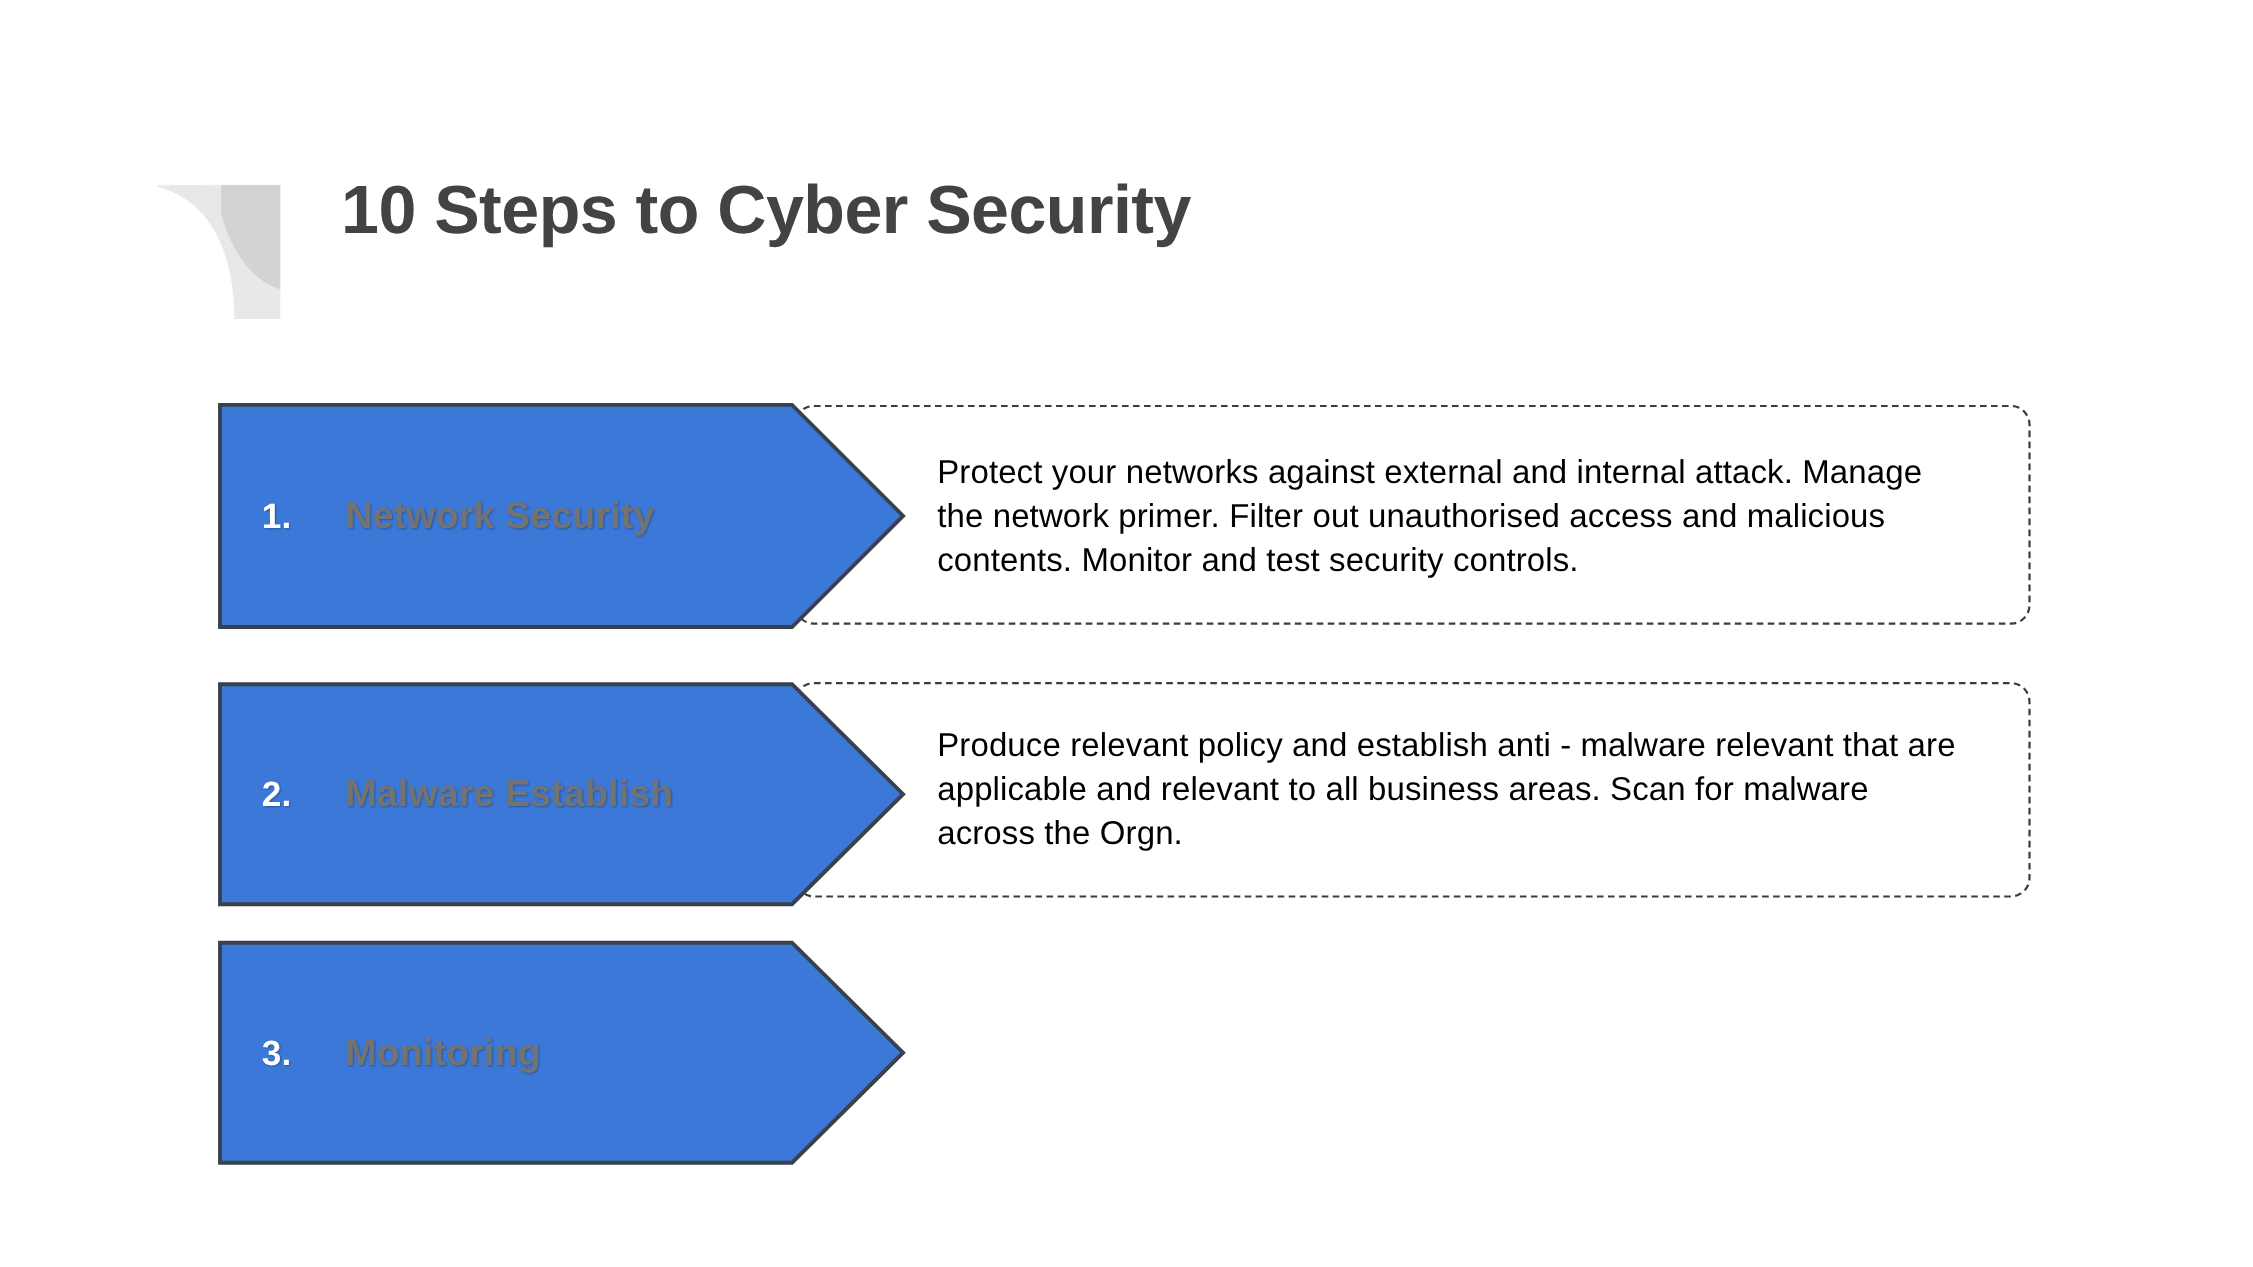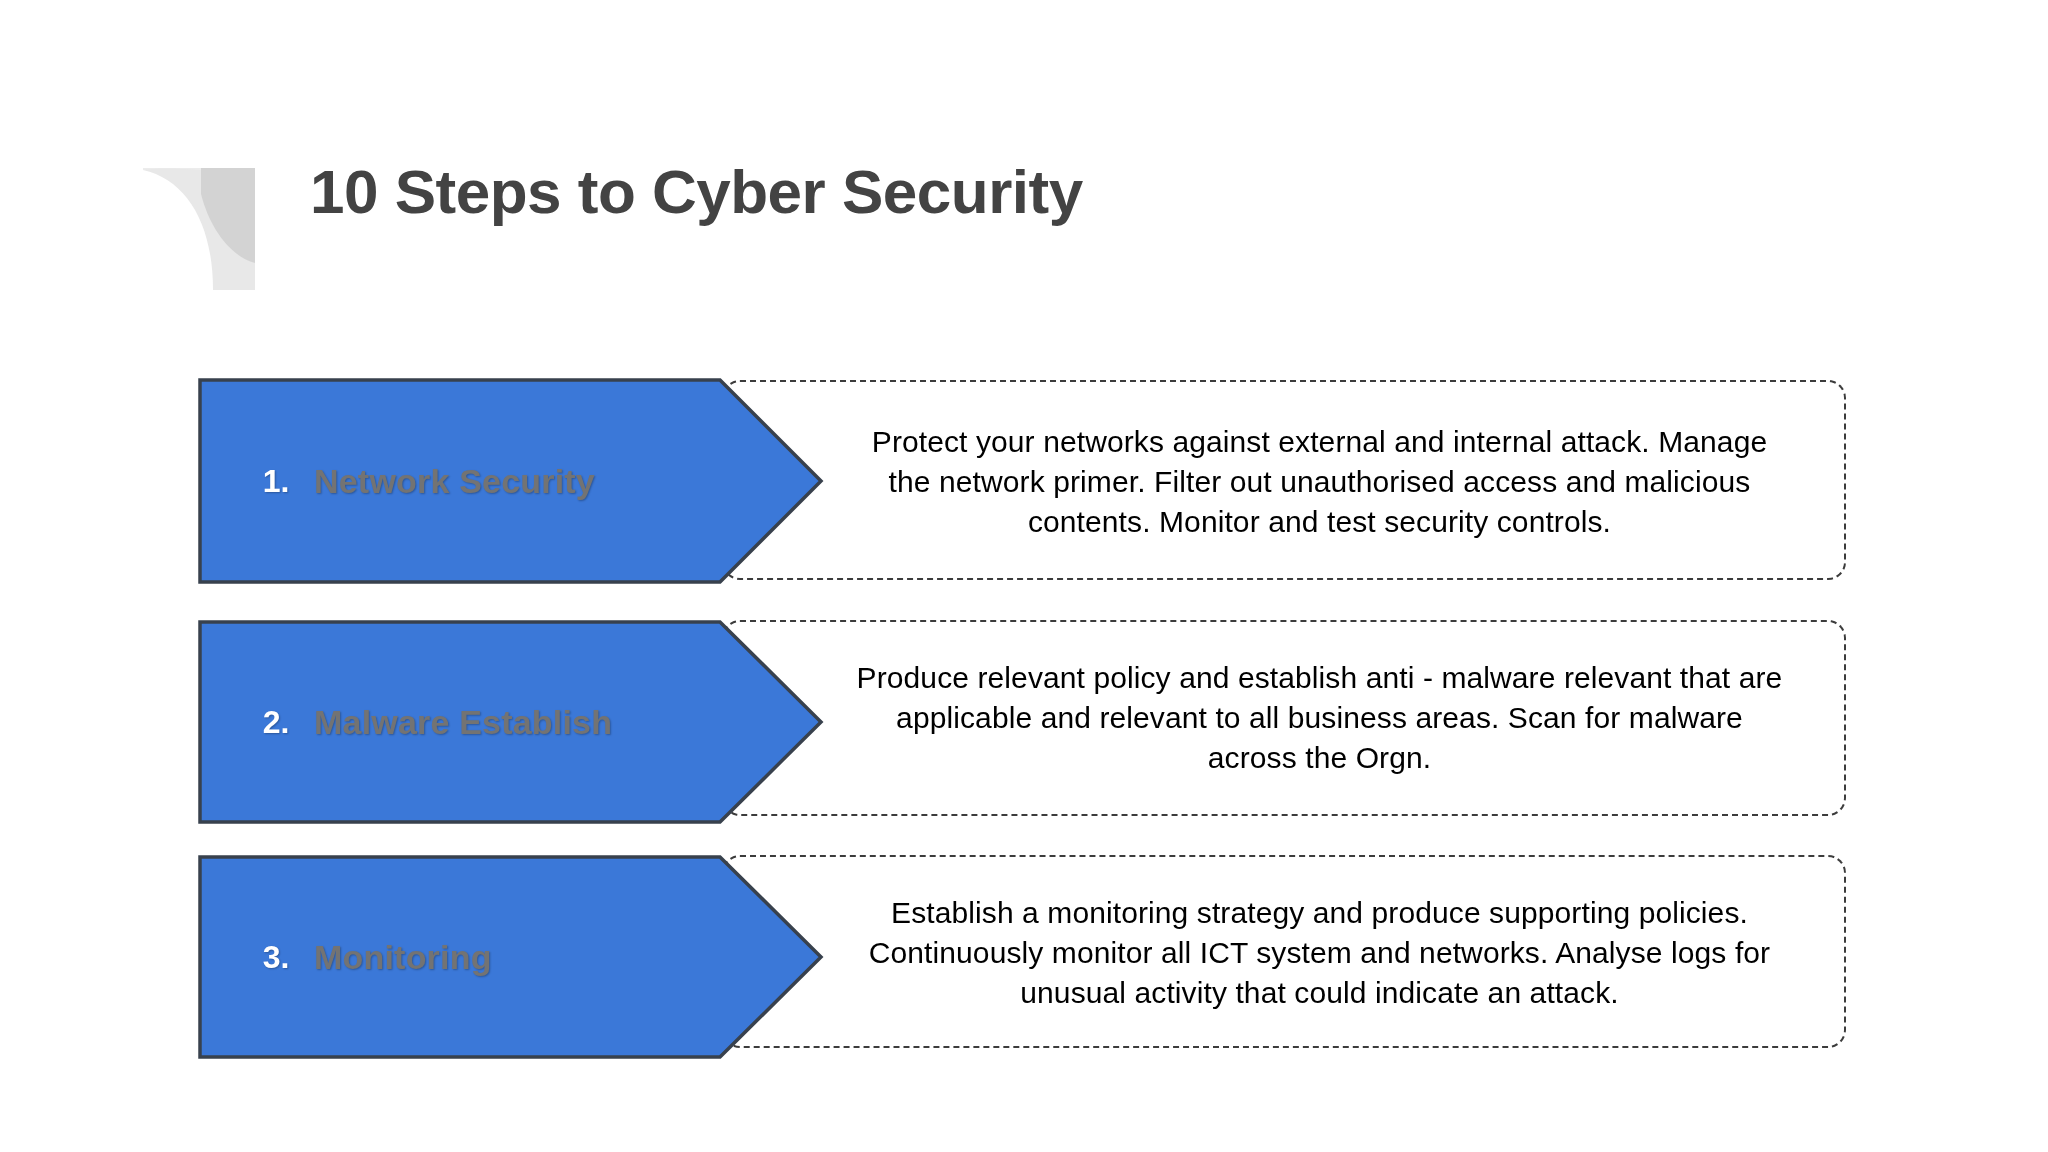--- a/index.html
+++ b/index.html
@@ -12,21 +12,20 @@
     font-family: "Liberation Sans", sans-serif;
     -webkit-font-smoothing: antialiased;
   }
 
   .slide {
     position: relative;
     width: 1892px;
     height: 1152px;
     background: #ffffff;
     overflow: hidden;
-    text-align: center;
   }
 
   
   .deco-mark {
     position: absolute;
     left: 143px;
     top: 168px;
     width: 112px;
     height: 122px;
   }
@@ -44,21 +43,21 @@
     line-height: 1.12;
     white-space: nowrap;
   }
 
   
   .row {
     position: absolute;
     left: 0;
     width: 2048px;
   }
-  .row-1 { top: 378px; height: 206px; }
+  .row-1 { top: 366px; height: 206px; }
   .row-2 { top: 620px; height: 204px; }
   .row-3 { top: 855px; height: 204px; }
 
   
   .desc-panel {
     position: absolute;
     left: 722px;
     width: 1124px;
     box-sizing: border-box;
     border: 2.5px dashed #3c3c3c;
@@ -167,23 +166,20 @@
     </div>
 
     <div class="arrow-label">
       <span class="arrow-num">2.</span>
       <span class="arrow-title">Malware Establish</span>
     </div>
   </div>
 
   <div class="row row-3">
 
-    <div class="desc-panel">
-      <div class="desc-text">Establish a monitoring strategy and produce supporting policies. Continuously monitor all ICT system and networks. Analyse logs for unusual activity that could indicate an attack.</div>
-    </div>
 
     <div class="arrow">
       <svg viewBox="0 0 625 204" preserveAspectRatio="none" xmlns="http://www.w3.org/2000/svg">
         <polygon points="2,2 522,2 623,102 522,202 2,202" fill="#3b78d8" stroke="#38414d" stroke-width="3.5" stroke-linejoin="miter"></polygon>
       </svg>
     </div>
 
     <div class="arrow-label">
       <span class="arrow-num">3.</span>
       <span class="arrow-title">Monitoring</span>

